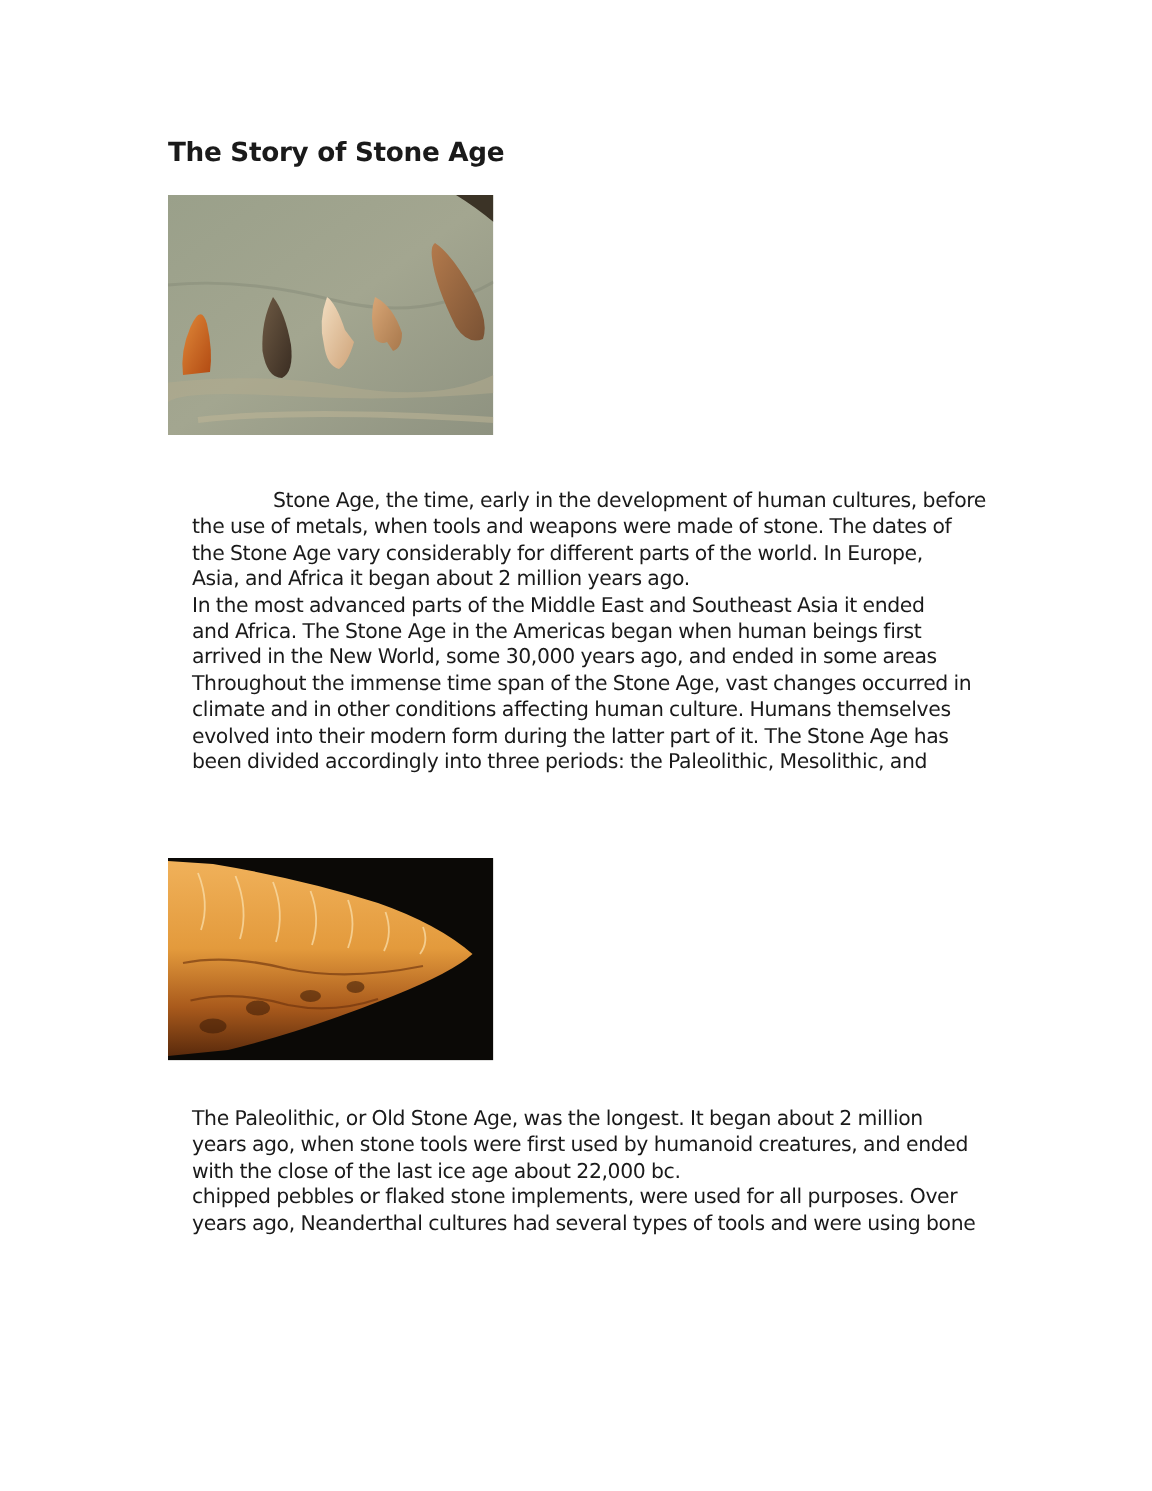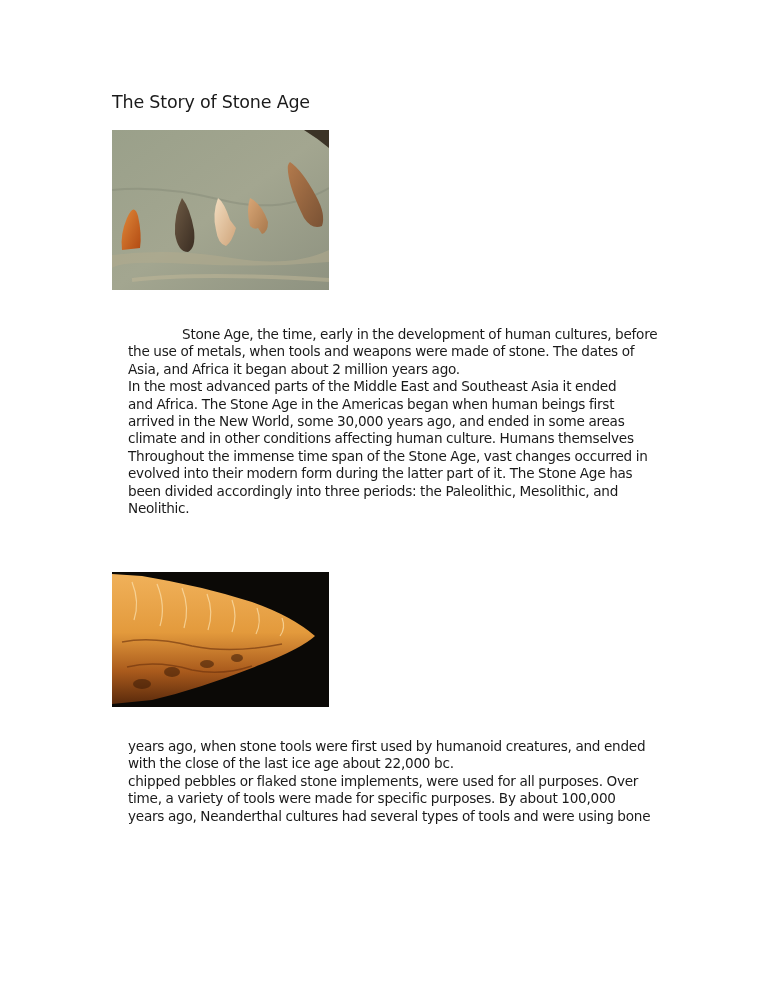--- a/index.html
+++ b/index.html
@@ -19,21 +19,21 @@
       position: absolute;
       left: 112px;
       top: 0;
       width: 545px;
     }
     .title {
       position: absolute;
       left: 0;
       top: 92px;
       font-size: 17.5px;
-      font-weight: normal;
+      font-weight: bold;
       margin: 0;
       white-space: nowrap;
       color: #1a1a1a;
       letter-spacing: -0.2px;
     }
     .img-box {
       position: absolute;
       left: 0;
       overflow: hidden;
     }
@@ -113,29 +113,29 @@
 
       <path d="M138 68 Q150 74 156 92 Q156 102 150 104 L146 98 Q142 100 138 96 Q134 80 138 68 Z" fill="url(#ah4)"></path>
 
       <path d="M178 32 Q190 40 204 66 Q214 84 210 96 Q200 100 192 88 Q178 60 176 42 Q175 34 178 32 Z" fill="url(#ah5)"></path>
     </svg>
   </div>
 
   <p class="para para-1">
     <span class="line indent">Stone Age, the time, early in the development of human cultures, before</span>
     <span class="line">the use of metals, when tools and weapons were made of stone. The dates of</span>
+    <span class="line">the Stone Age vary considerably for different parts of the world. In Europe,</span>
     <span class="line">Asia, and Africa it began about 2 million years ago.</span>
     <span class="line">In the most advanced parts of the Middle East and Southeast Asia it ended</span>
     <span class="line">and Africa. The Stone Age in the Americas began when human beings first</span>
     <span class="line">arrived in the New World, some 30,000 years ago, and ended in some areas</span>
+    <span class="line">Throughout the immense time span of the Stone Age, vast changes occurred in</span>
     <span class="line">climate and in other conditions affecting human culture. Humans themselves</span>
-    <span class="line">Throughout the immense time span of the Stone Age, vast changes occurred in</span>
     <span class="line">evolved into their modern form during the latter part of it. The Stone Age has</span>
     <span class="line">been divided accordingly into three periods: the Paleolithic, Mesolithic, and</span>
-    <span class="line">Neolithic.</span>
   </p>
 
   <div class="img-box img-flint" title="Close-up of a flaked orange flint blade on a black background">
     <svg viewBox="0 0 217 135" preserveAspectRatio="none">
       <defs>
         <linearGradient id="flint" x1="0" y1="0" x2="0" y2="1">
           <stop offset="0" stop-color="#f0b15a"></stop>
           <stop offset="0.45" stop-color="#e39a3c"></stop>
           <stop offset="0.75" stop-color="#a95a1c"></stop>
           <stop offset="1" stop-color="#5a2a0c"></stop>
@@ -159,20 +159,20 @@
       <g fill="#3a1a06" opacity="0.55">
         <ellipse cx="60" cy="100" rx="8" ry="5"></ellipse>
         <ellipse cx="95" cy="92" rx="7" ry="4"></ellipse>
         <ellipse cx="125" cy="86" rx="6" ry="4"></ellipse>
         <ellipse cx="30" cy="112" rx="9" ry="5"></ellipse>
       </g>
     </svg>
   </div>
 
   <p class="para para-2">
+    <span class="line">The Paleolithic, or Old Stone Age, was the longest. It began about 2 million</span>
     <span class="line">years ago, when stone tools were first used by humanoid creatures, and ended</span>
     <span class="line">with the close of the last ice age about 22,000 bc.</span>
     <span class="line">chipped pebbles or flaked stone implements, were used for all purposes. Over</span>
-    <span class="line">time, a variety of tools were made for specific purposes. By about 100,000</span>
     <span class="line">years ago, Neanderthal cultures had several types of tools and were using bone</span>
   </p>
 
 </div>
 
 </body></html>

